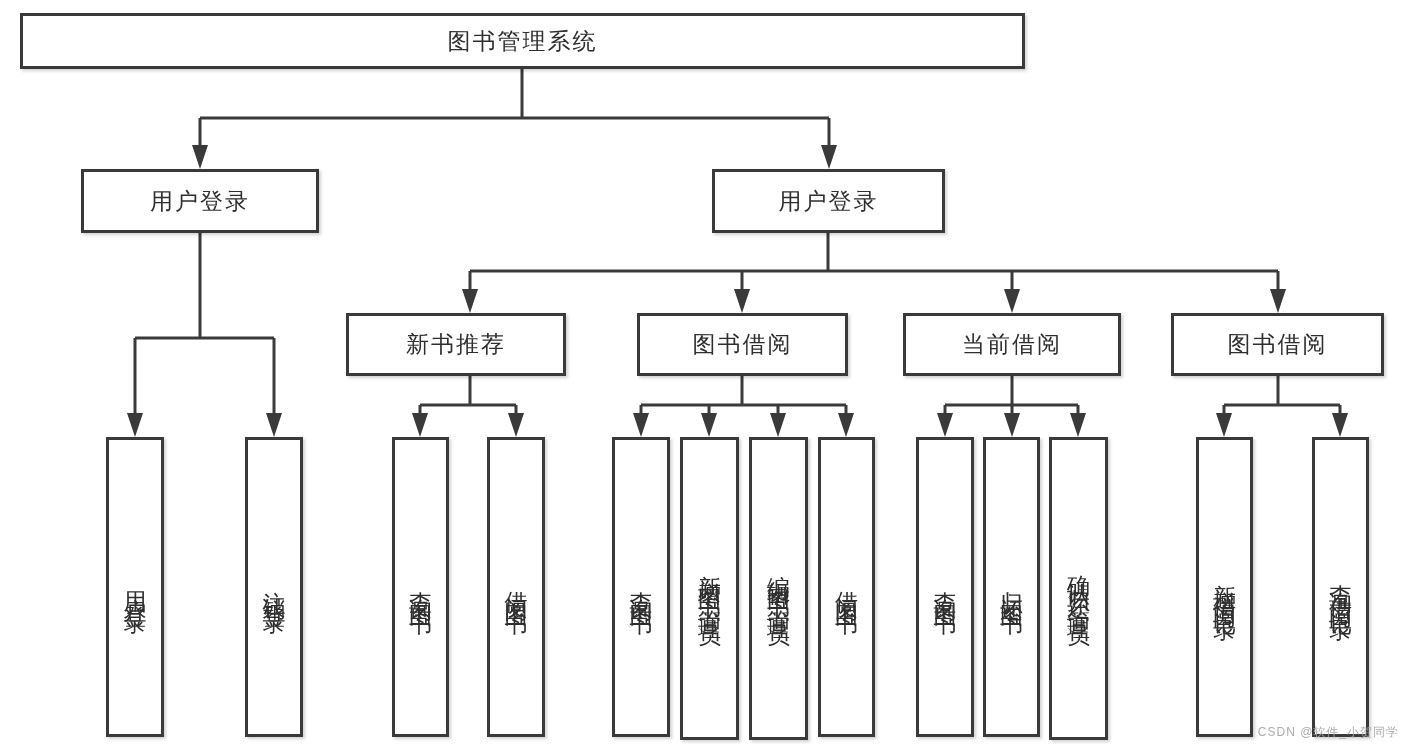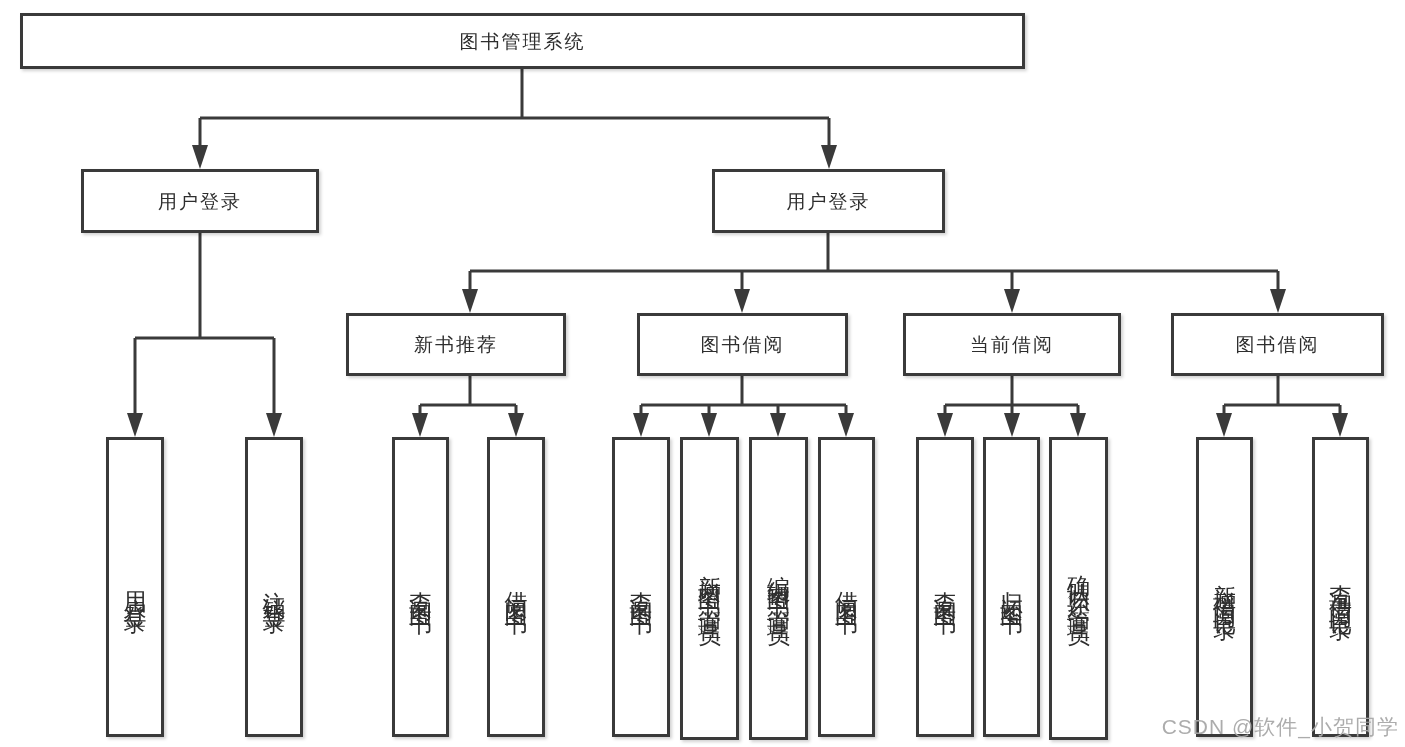--- a/index.html
+++ b/index.html
@@ -29,38 +29,38 @@
     background: #ffffff;
     border: 3px solid #3a3a3a;
     box-shadow: 2px 2px 3px rgba(0,0,0,0.18);
     display: flex;
     align-items: center;
     justify-content: center;
     z-index: 2;
     color: #2e2e2e;
   }
   .node.h .lbl {
-    font-size: 19px;
+    font-size: 23px;
     letter-spacing: 2px;
     white-space: nowrap;
     line-height: 1;
   }
   .node.v .lbl {
     writing-mode: vertical-rl;
     text-orientation: mixed;
     font-size: 23px;
     letter-spacing: 7px;
     line-height: 1;
   }
   .watermark {
     position: absolute;
     right: 6px;
     bottom: 6px;
     z-index: 3;
-    font-size: 21px;
+    font-size: 12px;
     color: rgba(168,168,168,0.95);
     letter-spacing: 1px;
     white-space: nowrap;
   }
 </style>
 </head>
 <body>
 
 <div class="canvas">
 

